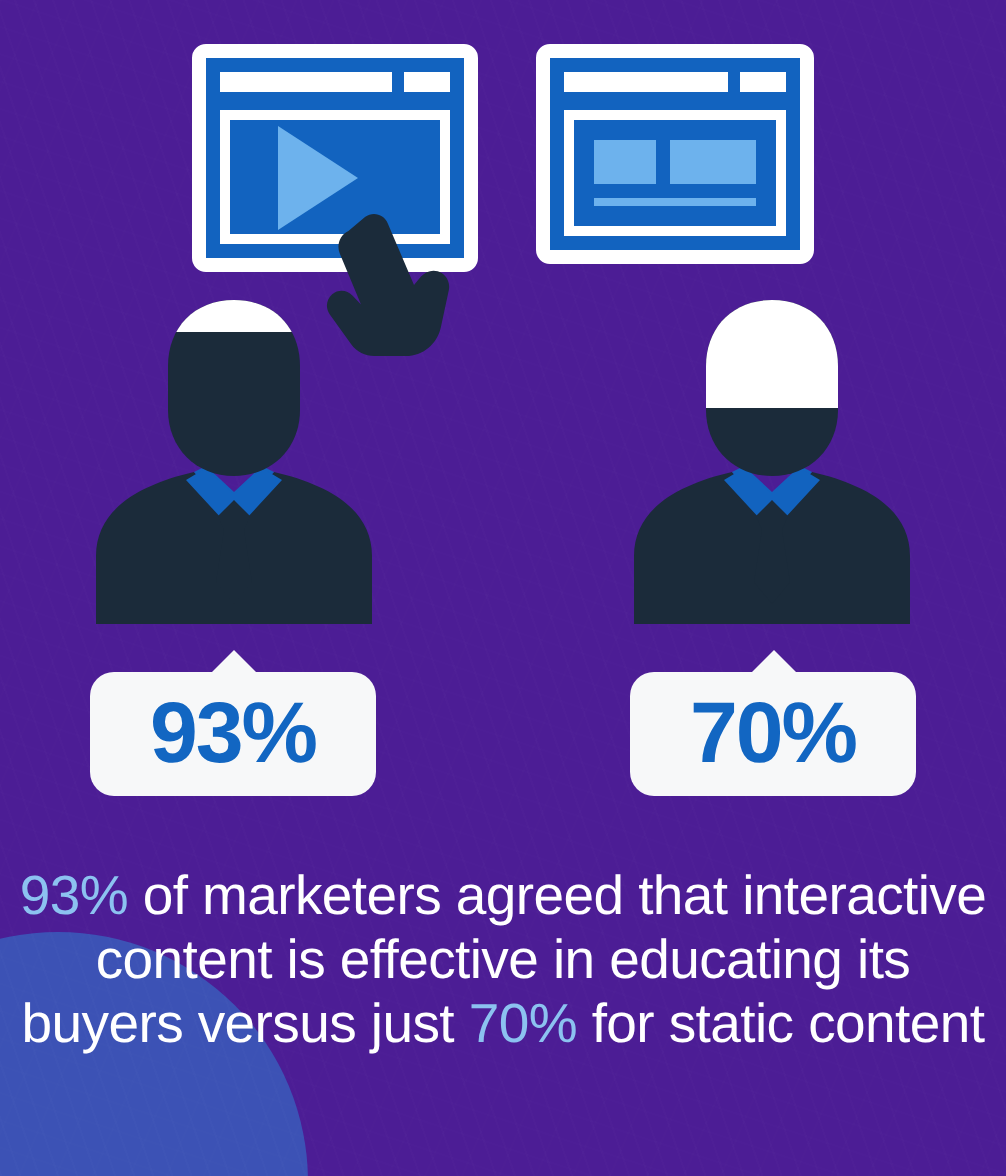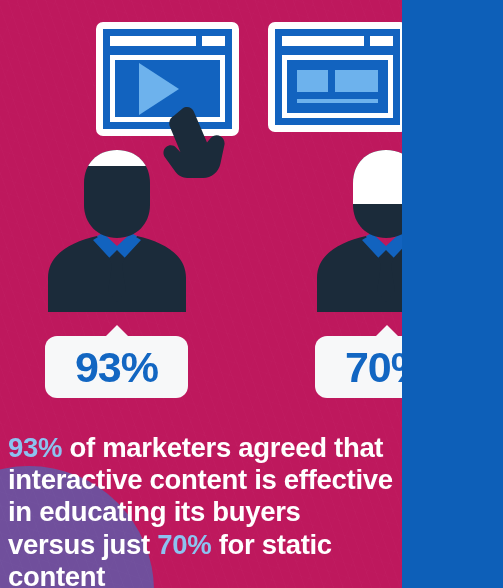--- a/index.html
+++ b/index.html
@@ -10,23 +10,23 @@
   body {
     width: 503px;
     height: 588px;
     overflow: hidden;
     font-family: "Liberation Sans", sans-serif;
     -webkit-font-smoothing: antialiased;
   }
 
   .poster {
     position: relative;
-    width: 402px;
+    width: 503px;
     height: 588px;
-    background: #be185d;
+    background: #4c1d95;
     overflow: hidden;
   }
 
   
   .texture {
     position: absolute;
     inset: 0;
     pointer-events: none;
     opacity: .20;
     background-image:
@@ -167,24 +167,24 @@
     letter-spacing: -1px;
     line-height: 1;
   }
 
   
   .caption {
     position: absolute;
     left: 8px;
     right: 8px;
     top: 432px;
-    text-align: left;
+    text-align: center;
     color: #ffffff;
     font-size: 27.5px;
-    font-weight: 700;
+    font-weight: 400;
     line-height: 1.17;
     letter-spacing: -0.3px;
   }
   .hl { color: #8cc2f0; }
 </style>
 </head>
 <body>
 
 <div class="poster">
 

